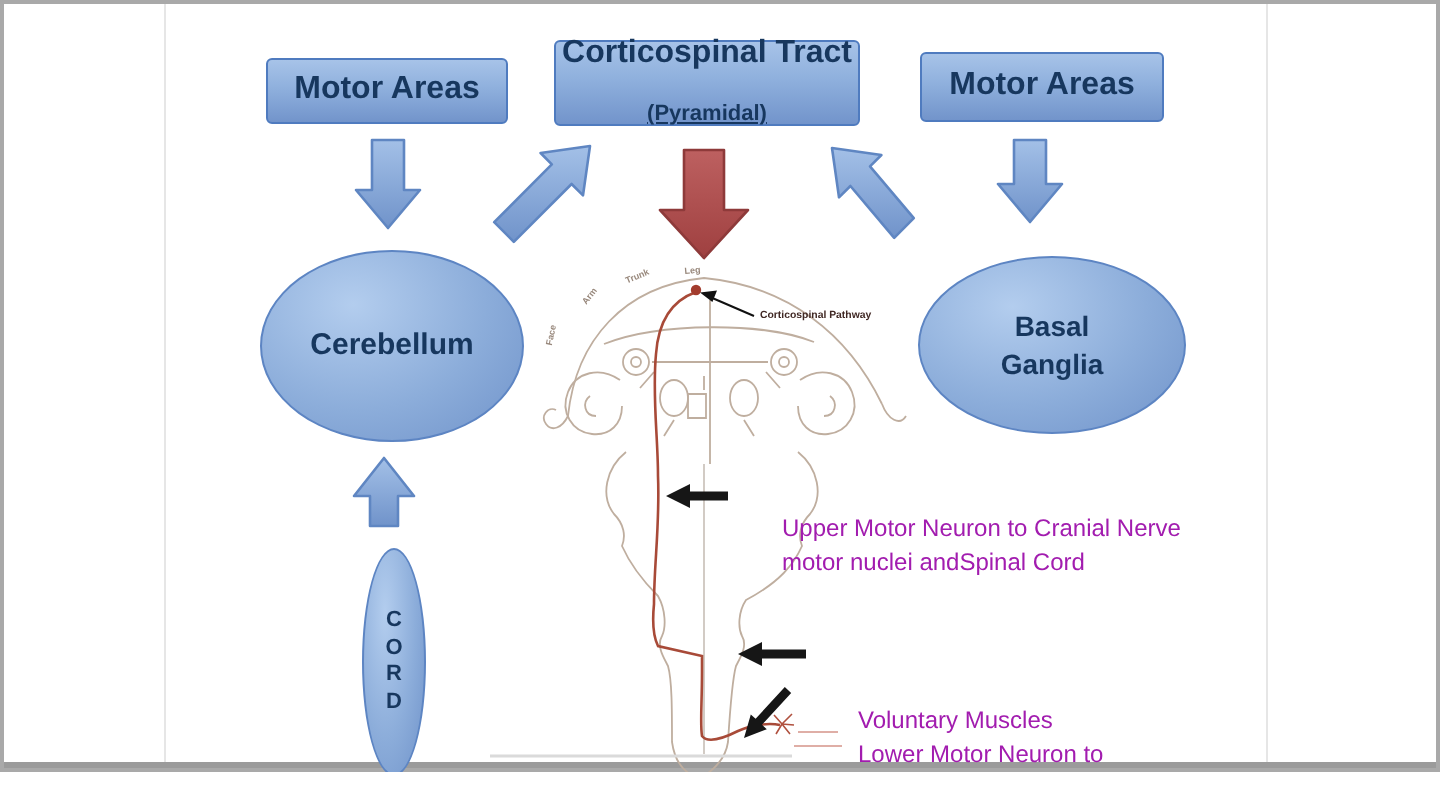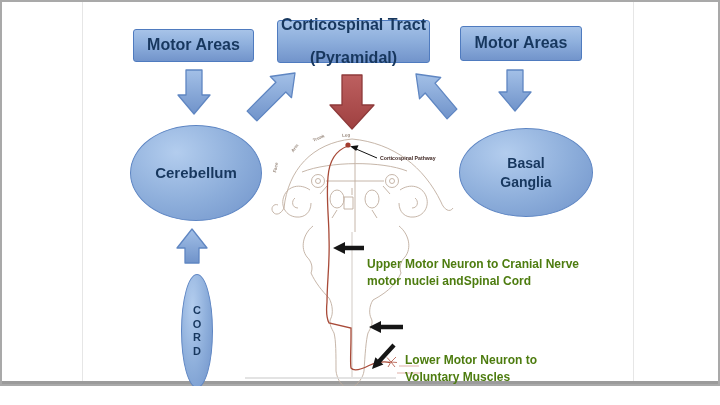--- a/index.html
+++ b/index.html
@@ -10,30 +10,30 @@
   }
   .vguide{position:absolute;top:2px;bottom:5px;width:1px;background:#e6e6e6;}
   .svg-layer{position:absolute;left:0;top:0;width:720px;height:405px;}
   .bluebox{
     position:absolute;display:flex;flex-direction:column;align-items:center;justify-content:center;
     background:linear-gradient(180deg,#a7c3e8 0%,#8fb0dd 45%,#7294cb 100%);
     border:1.5px solid #4f7bbf;border-radius:3px;color:#17375e;font-weight:bold;text-align:center;
     box-sizing:border-box;line-height:1.05;
   }
   .box-main{font-size:16px;}
-  .box-sub{font-size:16px;margin-top:16px;}
+  .box-sub{font-size:11px;margin-top:16px;text-decoration:underline;}
   .ellipse{
     position:absolute;display:flex;flex-direction:column;align-items:center;justify-content:center;
     background:radial-gradient(ellipse at 35% 28%,#b3cdee 0%,#8cadda 55%,#7093ca 100%);
     border:1px solid #5d85c3;border-radius:50%;color:#17375e;font-weight:bold;text-align:center;
     box-sizing:border-box;
   }
   .ell-main{font-size:14px;line-height:1.35;}
   .cord-letter{font-size:11px;line-height:13.5px;}
-  .ann{position:absolute;color:#4d7c0f;font-weight:bold;font-size:12px;line-height:17px;white-space:nowrap;}
+  .ann{position:absolute;color:#a21caf;font-weight:normal;font-size:12px;line-height:17px;white-space:nowrap;margin-left:24px;}
   .tiny-label{position:absolute;color:#98887c;font-weight:bold;font-size:4.5px;white-space:nowrap;transform-origin:left top;}
   .pathway-label{position:absolute;color:#402824;font-weight:bold;font-size:5.2px;white-space:nowrap;}
 </style>
 </head>
 <body>
 
 <div id="screen">
 
   <div class="vguide" style="left:82px;"></div>
   <div class="vguide" style="left:633px;"></div>
@@ -145,17 +145,17 @@
 
   <div class="pathway-label" style="left:380px;top:155px;">Corticospinal Pathway</div>
 
   <div class="ann" style="left:367px;top:256px;">
     <div>Upper Motor Neuron to Cranial Nerve</div>
     <div>motor nuclei andSpinal Cord</div>
   </div>
 
 
   <div class="ann" style="left:405px;top:352px;">
+    <div>Voluntary Muscles</div>
     <div>Lower Motor Neuron to</div>
-    <div>Voluntary Muscles</div>
   </div>
 
 </div>
 
 </body></html>

